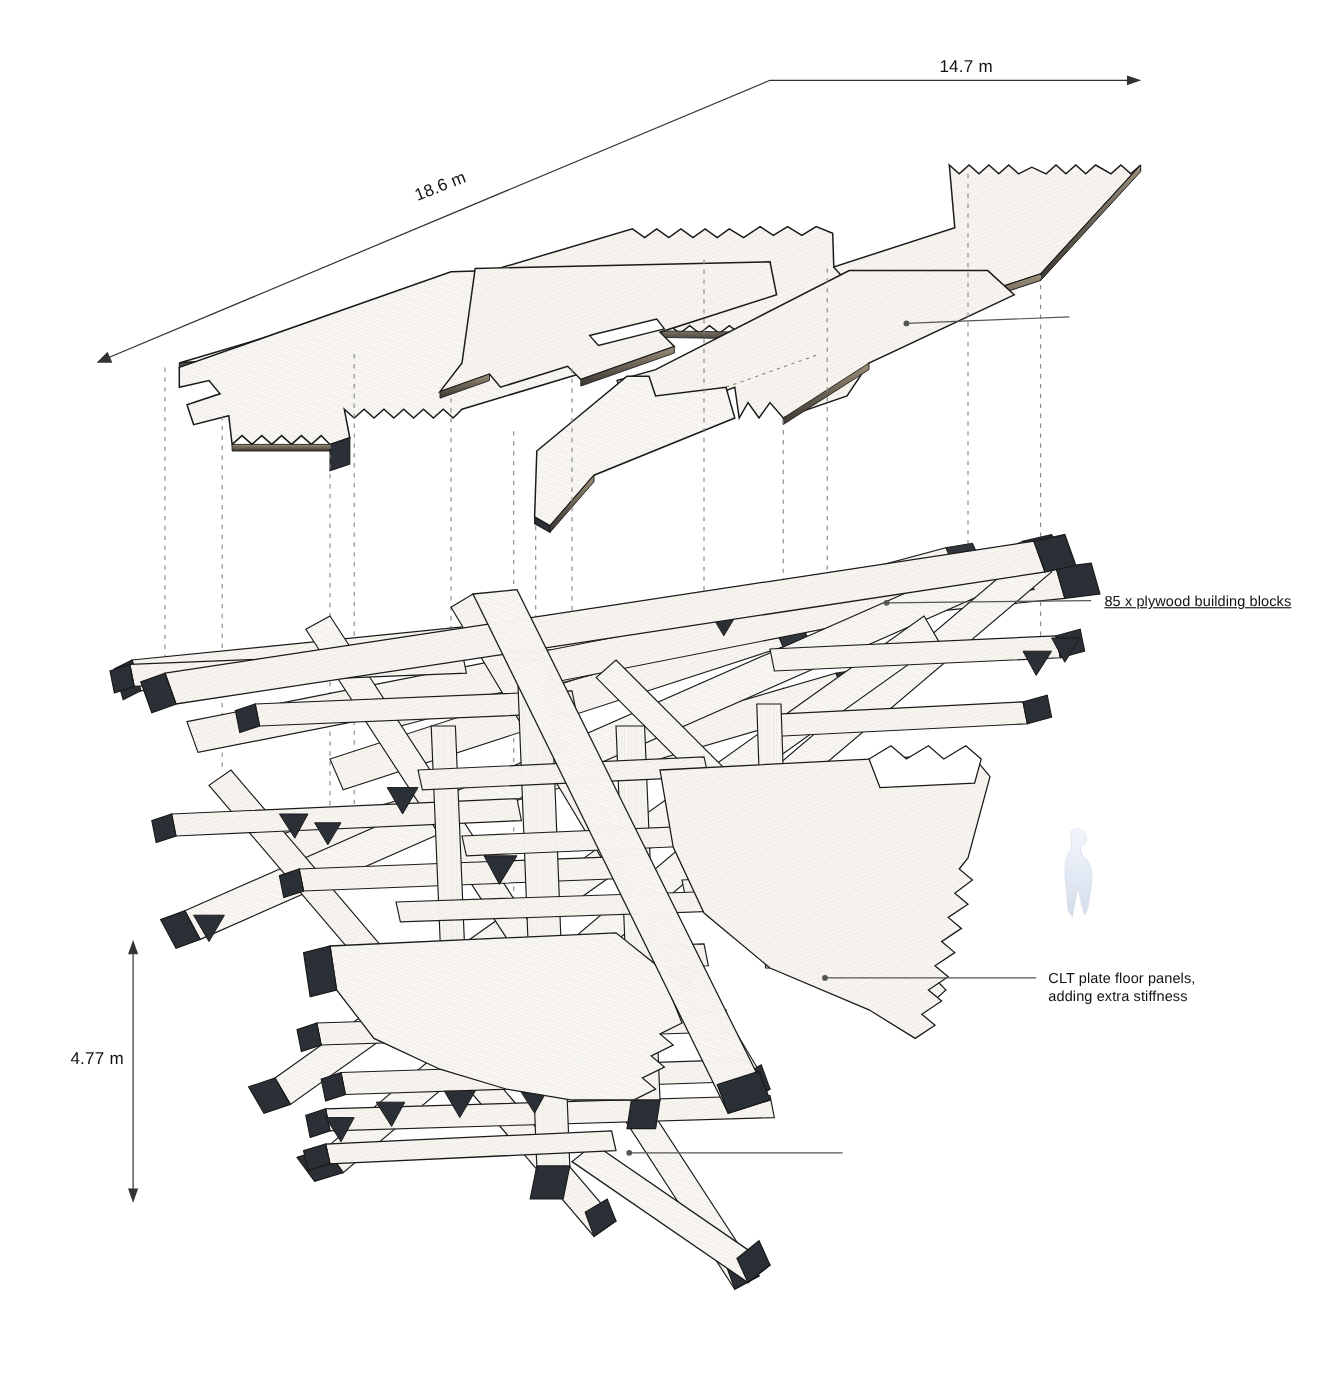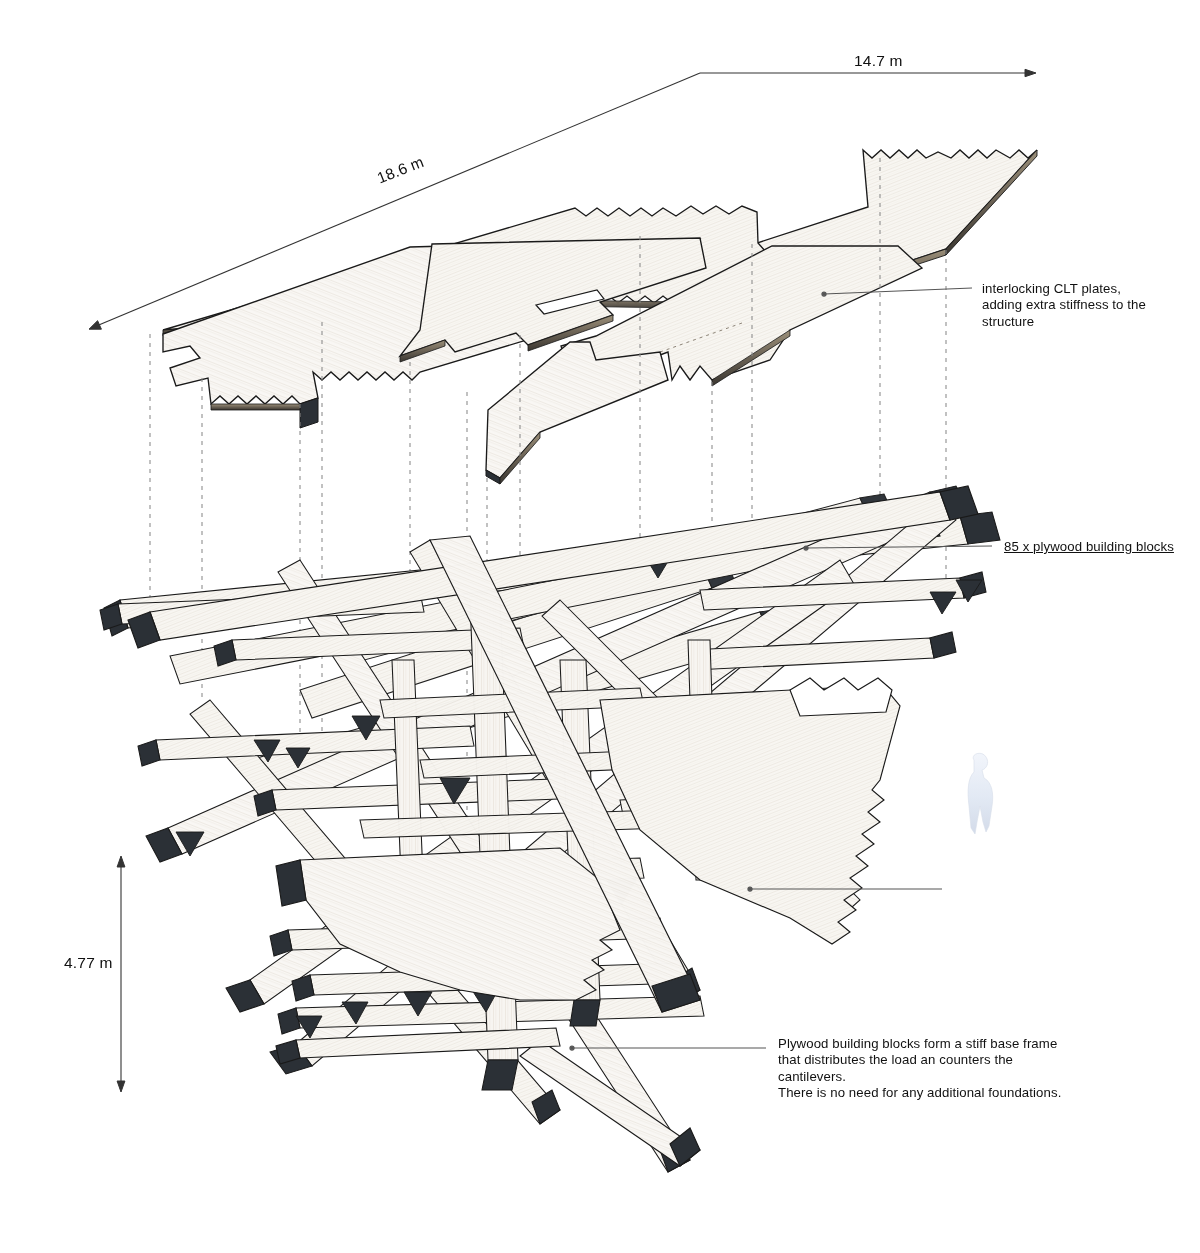--- a/index.html
+++ b/index.html
@@ -381,24 +381,20 @@
   </g>
 
 </svg>
 
 <div class="dimlabel" style="left:854px; top:52px;">14.7 m</div>
 
 <div class="dimlabel rot" style="left:378px; top:170px;">18.6 m</div>
 
 <div class="dimlabel" style="left:64px; top:954px;">4.77 m</div>
 
-<div class="annot" style="left:982px; top:281px; width:210px;">interlocking CLT plates,
-adding extra stiffness to the
-structure</div>
 
 <div class="annot" style="left:1004px; top:539px; width:195px;text-decoration:underline;">85 x plywood building blocks</div>
 
-
-<div class="annot" style="left:778px; top:1036px; width:300px;">Plywood building blocks form a stiff base frame
-that distributes the load an counters the cantilevers.
-There is no need for any additional foundations.</div>
+<div class="annot" style="left:953px; top:882px; width:200px;">CLT plate floor panels,
+adding extra stiffness</div>
+
 
 </div>
 
 </body></html>

